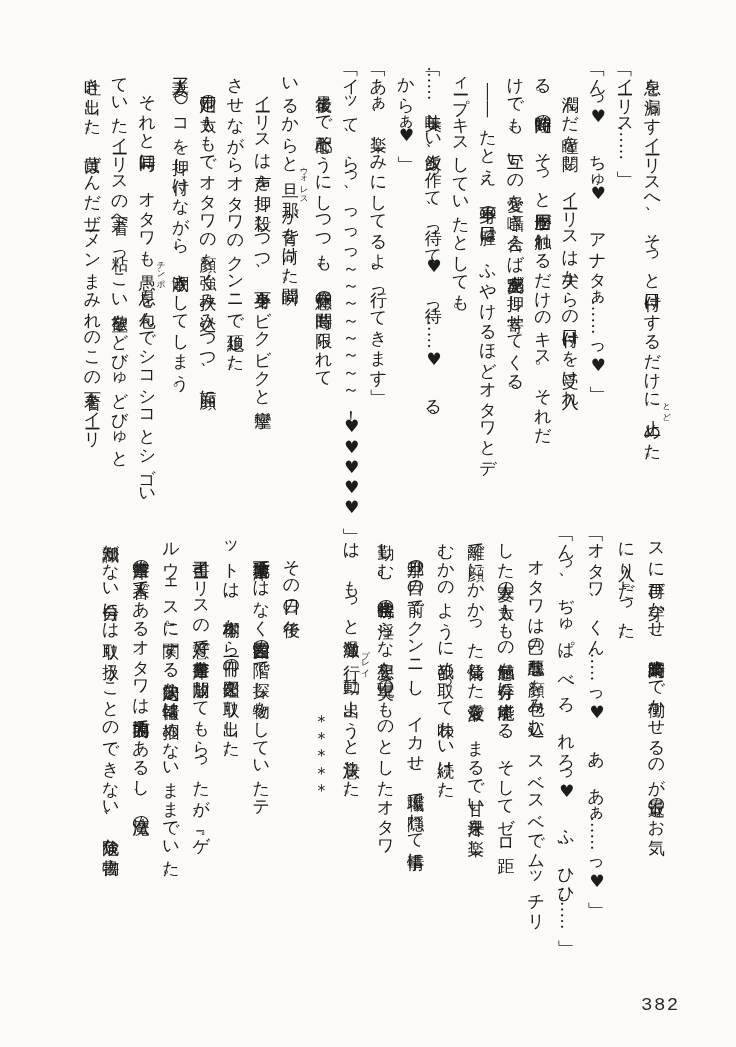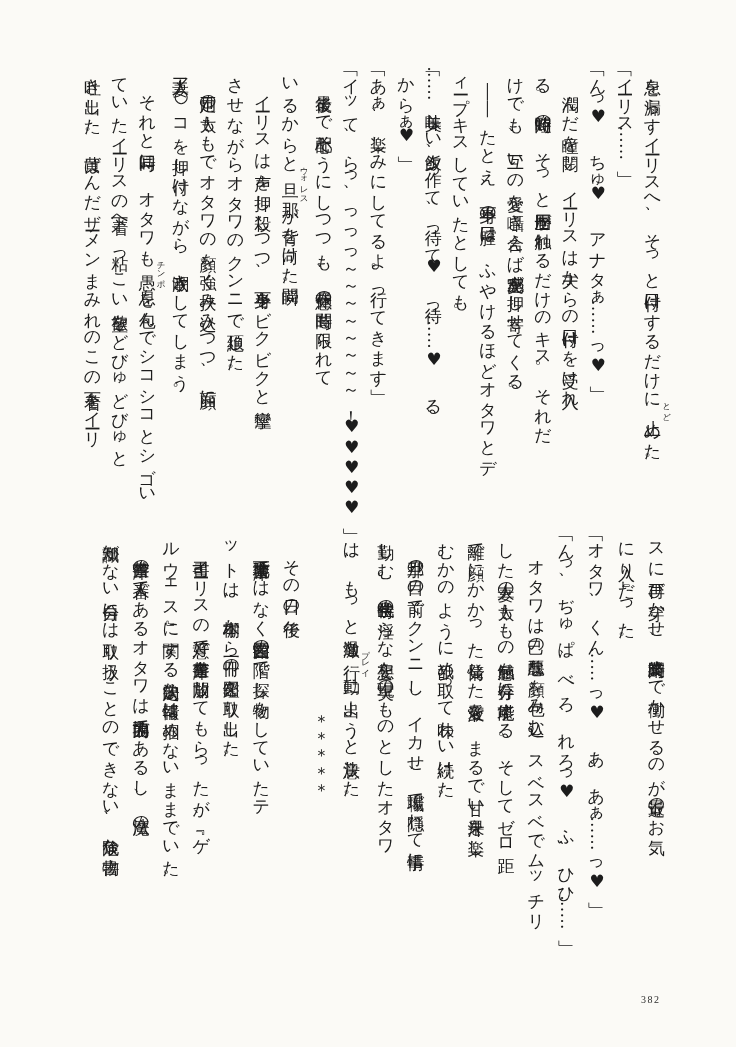--- a/index.html
+++ b/index.html
@@ -48,24 +48,24 @@
   .tier p.center { text-indent: 172px; }
   ruby rt {
     font-size: 8.5px;
     letter-spacing: 0;
     font-weight: normal;
   }
   .page-number {
     position: absolute;
     top: 994px;
     left: 641px;
-    font-size: 10px;
+    font-size: 19px;
     letter-spacing: 1.5px;
     color: #2b2b2b;
-    font-family: Liberation Serif, serif;
+    font-family: Liberation Mono, monospace;
   }
 </style>
 </head>
 <body>
 
 <div class="page">
   <div id="tier-top" class="tier">
       <p class="">息を漏らすイーリスへ、そっと口付けするだけに<ruby>止<rt>とど</rt></ruby>めた。</p>
       <p class="">「イーリス……」</p>
       <p class="">「んっ♥　ちゅ♥　アナタぁ……っ♥」</p>

